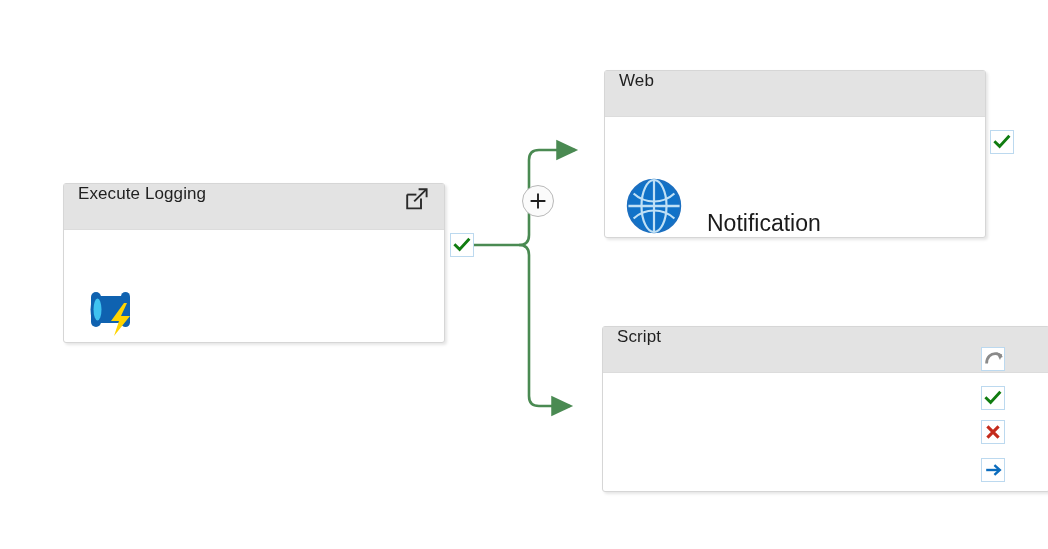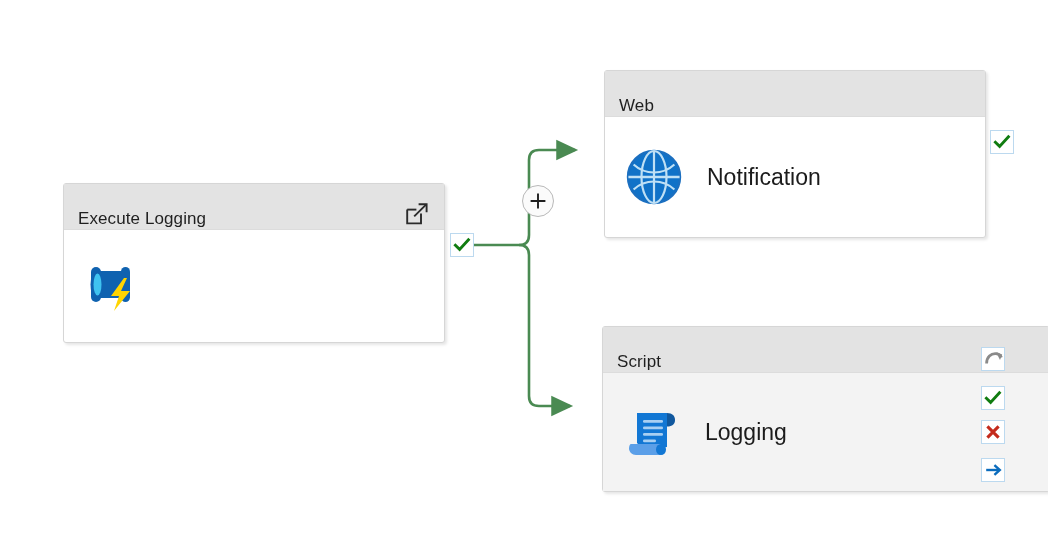--- a/index.html
+++ b/index.html
@@ -38,22 +38,22 @@
     border-radius: 3px;
     background: #ffffff;
     box-shadow: 2px 2px 3px rgba(0,0,0,0.10);
   }
   .node-header {
     box-sizing: border-box;
     height: 46px;
     background: #e3e3e3;
     border-bottom: 1px solid #dcdcdc;
     display: flex;
-    align-items: flex-end;
-    padding: 0 12px 0 14px;
+    align-items: flex-start;
+    padding: 0 12px 18px 14px;
     position: relative;
   }
   .node-header-title {
     font-size: 17px;
     color: #1f1f1f;
     letter-spacing: 0.1px;
     flex: 1 1 auto;
     white-space: nowrap;
     overflow: hidden;
   }
@@ -61,21 +61,21 @@
     flex: 0 0 auto;
     width: 30px;
     height: 30px;
     display: flex;
     align-items: center;
     justify-content: center;
   }
   .node-body {
     box-sizing: border-box;
     display: flex;
-    align-items: center;
+    align-items: flex-end;
     padding-left: 18px;
     height: calc(100% - 46px);
   }
   .node-body.shaded { background: #f3f3f3; }
   .node-icon {
     flex: 0 0 auto;
     width: 62px;
     height: 62px;
     display: flex;
     align-items: center;
@@ -200,35 +200,20 @@
   <div class="badge" style="left:990px; top:130px;">
     <svg width="18" height="18" viewBox="0 0 18 18" aria-hidden="true">
       <path d="M2.4,9.3 L6.6,13.4 L15.4,3.9" fill="none" stroke="#107c10" stroke-width="2.9" stroke-linecap="square" stroke-linejoin="miter"></path>
     </svg>
   </div>
 
   <div class="node" style="left:602px; top:326px; width:448px; height:166px;">
     <div class="node-header">
       <span class="node-header-title">Script</span>
     </div>
-    <div class="node-body shaded">
-      <span class="node-icon">
-        <svg width="58" height="58" viewBox="0 0 58 58" aria-hidden="true">
-          <path d="M14,10 L44,10 L44,44 L20,46 L14,40 Z" fill="#1277d4"></path>
-          <path d="M44,10 C49.5,10 52,13 52,17 C52,21 49.5,23.5 44,23.5 Z" fill="#11589e"></path>
-          <rect x="20" y="17" width="20" height="2.8" rx="1.2" fill="#a8cff2"></rect>
-          <rect x="20" y="23.5" width="20" height="2.8" rx="1.2" fill="#a8cff2"></rect>
-          <rect x="20" y="30" width="20" height="2.8" rx="1.2" fill="#a8cff2"></rect>
-          <rect x="20" y="36.5" width="13" height="2.8" rx="1.2" fill="#a8cff2"></rect>
-          <path d="M8,41 L38,41 C38,41 36,44 36,47 C36,50 38,52 38,52 L13,52 C9,52 6,48.5 6,45.5 C6,43 7,41 8,41 Z" fill="#5b9fe8"></path>
-          <ellipse cx="38" cy="46.5" rx="5" ry="5.5" fill="#1277d4"></ellipse>
-        </svg>
-      </span>
-      <span class="node-label">Logging</span>
-    </div>
   </div>
 
   <div class="badge" style="left:981px; top:347px;">
     <svg width="19" height="19" viewBox="0 0 19 19" aria-hidden="true">
       <path d="M2.6,13.4 C2.6,6.8 7.2,3.6 11.2,3.6 C14.4,3.6 16.6,5.4 17.4,7.6" fill="none" stroke="#8a8a8a" stroke-width="2.8" stroke-linecap="butt"></path>
       <path d="M12.2,2.2 L18.2,4.4 L16.0,10.0 Z" fill="#8a8a8a"></path>
     </svg>
   </div>
 
   <div class="badge" style="left:981px; top:386px;">

